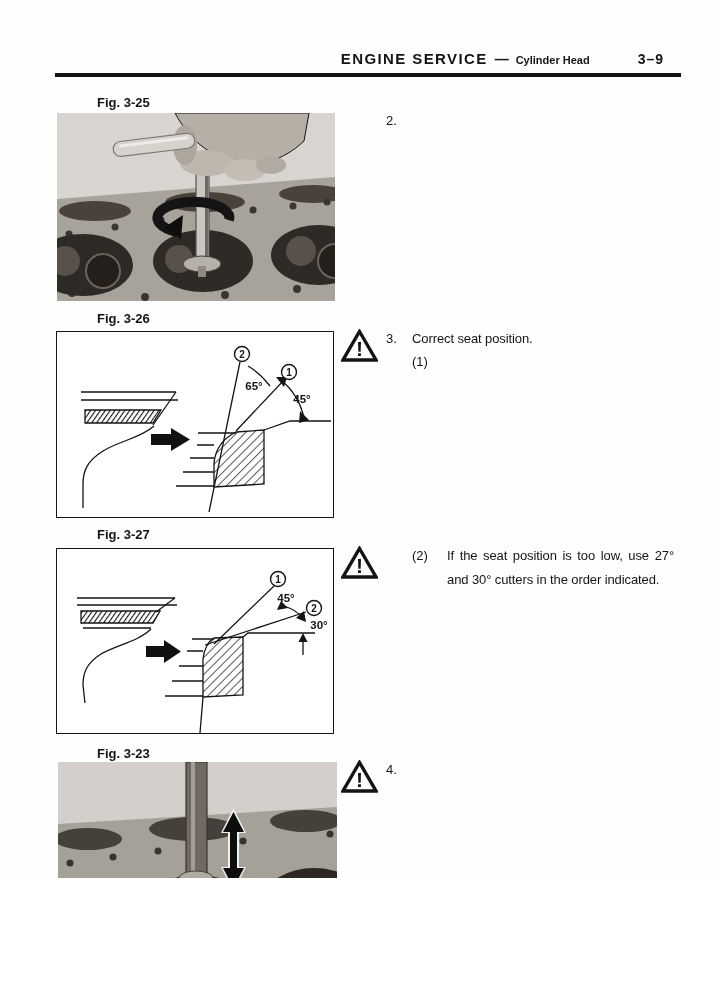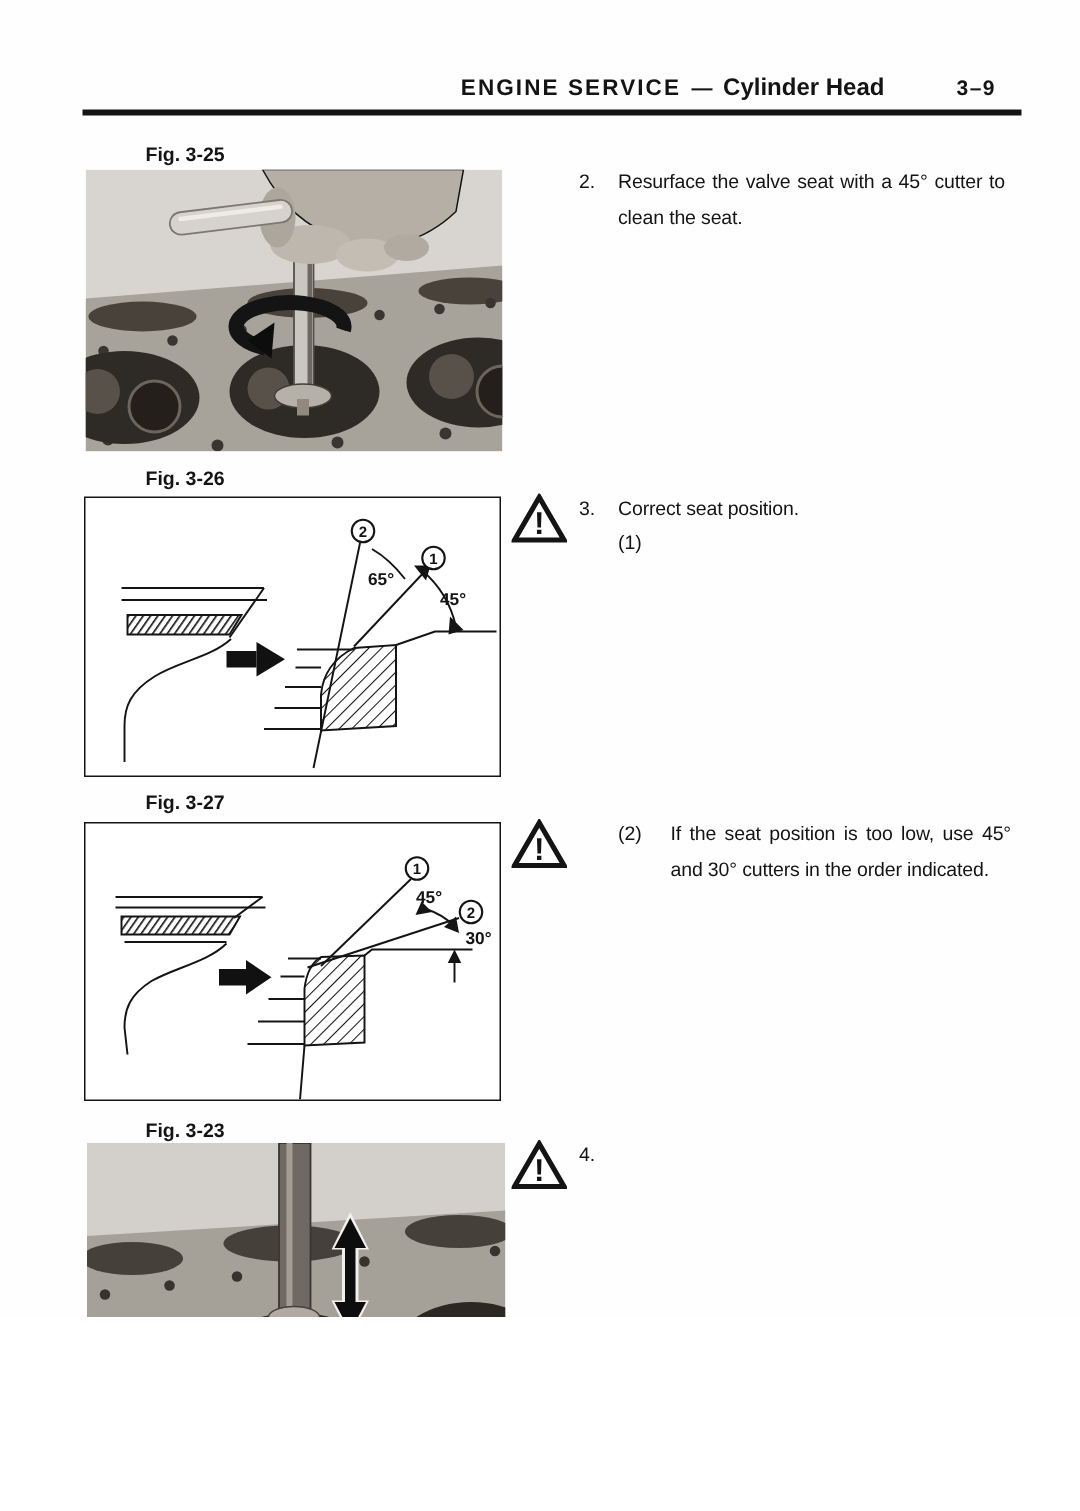--- a/index.html
+++ b/index.html
@@ -2,21 +2,21 @@
 <html><head>
 <meta charset="utf-8">
 <style>
   html,body{margin:0;padding:0;background:#ffffff;}
   .page{position:relative;width:720px;height:878px;background:#fefefe;
         font-family:"Liberation Sans",sans-serif;color:#141414;overflow:hidden;}
   .hdr{position:absolute;left:55px;top:50px;width:626px;display:flex;
        align-items:baseline;justify-content:flex-end;white-space:nowrap;}
   .hdr .t1{font-size:15px;font-weight:bold;letter-spacing:1.4px;}
   .hdr .dash{font-size:14px;font-weight:bold;margin:0 7px;}
-  .hdr .t2{font-size:16px;font-weight:bold;}
+  .hdr .t2{font-size:11px;font-weight:bold;}
   .hdr .pn{font-size:14px;font-weight:bold;letter-spacing:1px;margin-left:48px;margin-right:17px;}
   .rule{position:absolute;left:55px;top:73px;width:626px;height:3.5px;background:#141414;}
   .figlabel{position:absolute;left:57px;font-size:13px;font-weight:bold;padding-left:40px;}
   .photo{position:absolute;left:57px;overflow:hidden;}
   .diag{position:absolute;left:56px;border:1.6px solid #141414;background:#fff;}
   .diag svg,.photo svg{display:block;}
   .num{position:absolute;font-size:13px;line-height:23.5px;}
   .stxt{position:absolute;font-size:13px;line-height:23.5px;text-align:justify;letter-spacing:-0.1px;}
   .nowrap{white-space:nowrap;text-align:left;}
   .warn{position:absolute;width:37px;height:34px;}
@@ -87,21 +87,20 @@
       </g>
       <g fill="none">
         <path d="M120,119 A 36,16 0 1 1 172,107" stroke="#f2f0ec" stroke-width="10"></path>
         <path d="M120,119 A 36,16 0 1 1 172,107" stroke="#0d0d0d" stroke-width="5.5"></path>
         <polygon points="108,114 126,102 124,126" fill="#0d0d0d" stroke="none"></polygon>
       </g>
     </svg>
   </div>
 
   <div class="num" style="left:386px;top:109px">2.</div>
-  <div class="stxt" style="left:412px;top:109px;width:258px">Resurface the valve seat with a 45° cutter to clean the seat.</div>
 
   <div class="figlabel" style="top:311px">Fig. 3-26</div>
   <div class="diag" style="top:331px;width:276px;height:185px">
     <svg width="276" height="185" viewBox="0 0 276 185">
       <defs>
         <pattern id="hA" width="6" height="6" patternUnits="userSpaceOnUse" patternTransform="rotate(45)">
           <line x1="0" y1="0" x2="0" y2="6" stroke="#555" stroke-width="1.4"></line>
         </pattern>
         <pattern id="bA" width="4" height="4" patternUnits="userSpaceOnUse" patternTransform="rotate(35)">
           <line x1="0" y1="0" x2="0" y2="4" stroke="#222" stroke-width="2.2"></line>
@@ -197,21 +196,21 @@
       <text x="229" y="53" font-size="11.5" font-weight="bold" text-anchor="middle" fill="#141414">45°</text>
       <text x="262" y="80" font-size="11.5" font-weight="bold" text-anchor="middle" fill="#141414">30°</text>
     </svg>
   </div>
 
   <svg class="warn" style="left:341px;top:546px" viewBox="0 0 37 34">
     <polygon points="18.5,2.5 35,31 2,31" fill="#fff" stroke="#141414" stroke-width="3.4"></polygon>
     <text x="18.5" y="27" font-size="21" font-weight="bold" text-anchor="middle" fill="#141414">!</text>
   </svg>
   <div class="num" style="left:412px;top:544px">(2)</div>
-  <div class="stxt" style="left:447px;top:544px;width:227px">If the seat position is too low, use 45° and 30° cutters in the order indicated.</div>
+  <div class="stxt" style="left:447px;top:544px;width:227px">If the seat position is too low, use 27° and 30° cutters in the order indicated.</div>
 
   <div class="figlabel" style="top:746px">Fig. 3-23</div>
   <div class="photo" style="left:58px;top:762px;width:279px;height:191px">
     <svg width="279" height="191" viewBox="0 0 279 191">
       <rect width="279" height="191" fill="#d3d0cb"></rect>
       <polygon points="0,62 279,45 279,191 0,191" fill="#a5a098"></polygon>
       <g>
         <ellipse cx="30" cy="77" rx="34" ry="11" fill="#45403a"></ellipse>
         <ellipse cx="135" cy="67" rx="44" ry="12" fill="#45403a"></ellipse>
         <ellipse cx="248" cy="59" rx="36" ry="11" fill="#45403a"></ellipse>

